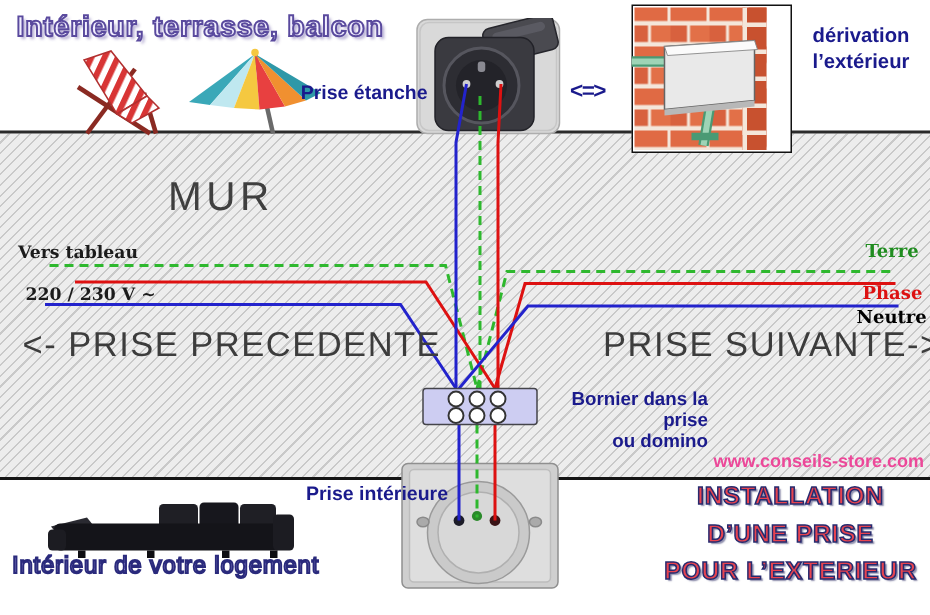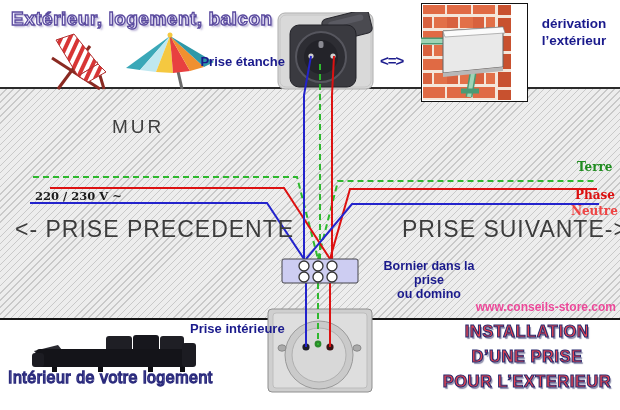--- a/index.html
+++ b/index.html
@@ -16,35 +16,35 @@
 
   .title-ext{left:11px;top:8px;font-size:19px;font-weight:bold;color:#f2efff;
     -webkit-text-stroke:1.3px #5a4a9e;text-shadow:2px 2px 2px rgba(90,74,158,.45);letter-spacing:.5px;}
   .title-int{left:8px;top:369px;font-size:16px;font-weight:normal;color:#b7aeec;
     -webkit-text-stroke:1.3px #2a2a7c;letter-spacing:.5px;}
 
   .cap-blue{color:#1a1a8c;font-weight:bold;font-size:13px;line-height:15px;}
   .cap-etanche{left:185px;top:54px;width:100px;text-align:right;}
   .cap-equiv{left:380px;top:53px;font-size:15px;letter-spacing:-1px;}
   .cap-boite{left:530px;top:15px;width:88px;text-align:center;font-size:13.5px;line-height:17px;white-space:normal;}
-  .cap-bornier{left:368px;top:259px;width:122px;text-align:center;font-size:12.5px;line-height:14px;white-space:normal;}
-  .cap-prise-int{left:190px;top:321px;}
-
-  .mur{left:112px;top:116px;font-size:19px;color:#3f3f3f;letter-spacing:3px;}
+  .cap-bornier{left:350px;top:259px;width:122px;text-align:right;font-size:12.5px;line-height:14px;white-space:normal;}
+  .cap-prise-int{left:204px;top:321px;}
+
+  .mur{left:112px;top:116px;font-size:27px;color:#3f3f3f;letter-spacing:3px;}
   .big-wire-lbl{font-size:23px;color:#3c3c3c;letter-spacing:1px;}
   .precedente{left:15px;top:216px;}
   .suivante{left:402px;top:216px;}
 
   .serif-sm{font-family:"DejaVu Serif","Liberation Serif",serif;font-weight:bold;font-size:11.5px;color:#1b1b1b;}
   .vers-tableau{left:12px;top:161px;}
-  .voltage{left:17px;top:189px;margin-left:18px;}
+  .voltage{left:17px;top:189px;}
   .wname{font-family:"DejaVu Serif","Liberation Serif",serif;font-weight:bold;font-size:12px;}
   .w-terre{left:577px;top:160px;color:#1f8c1f;}
   .w-phase{left:575px;top:188px;color:#dd1111;}
-  .w-neutre{left:571px;top:204px;color:#ef4444;text-align:center;}
+  .w-neutre{left:571px;top:204px;color:#000000;text-align:center;}
 
   .www{left:458px;top:300px;width:142px;text-align:right;font-weight:bold;font-size:12px;color:#ec4899;margin-left:16px;}
   .install{left:437px;top:319px;width:180px;text-align:center;font-size:16.5px;line-height:25px;
     font-weight:bold;color:#e8düz;white-space:normal;}
   .install{color:#e84450;-webkit-text-stroke:1px #262a6e;text-shadow:1.5px 1.5px 1px rgba(30,30,90,.5);letter-spacing:.5px;}
 
   
   .photo{position:absolute;z-index:10;}
   svg{display:block;}
   #wires-overlay{position:absolute;left:0;top:0;z-index:30;pointer-events:none;}
@@ -191,34 +191,35 @@
         <circle cx="304" cy="266" r="5"></circle>
           <circle cx="318" cy="266" r="5"></circle>
           <circle cx="332" cy="266" r="5"></circle>
         <circle cx="304" cy="277" r="5"></circle>
           <circle cx="318" cy="277" r="5"></circle>
           <circle cx="332" cy="277" r="5"></circle>
       </g>
     </g>
   </svg>
 
-  <div class="lbl title-ext">Extérieur, logement, balcon</div>
+  <div class="lbl title-ext">Intérieur, terrasse, balcon</div>
 
   <div class="lbl cap-blue cap-etanche">
     <div>Prise étanche</div>
   </div>
 
   <div class="lbl cap-blue cap-equiv">&lt;=&gt;</div>
 
   <div class="lbl cap-blue cap-boite">
     <div>dérivation</div>
     <div>l’extérieur</div>
   </div>
 
   <div class="lbl mur">MUR</div>
+  <div class="lbl serif-sm vers-tableau">Vers tableau</div>
   <div class="lbl serif-sm voltage">220 / 230 V ~</div>
   <div class="lbl big-wire-lbl precedente">&lt;- PRISE PRECEDENTE</div>
   <div class="lbl big-wire-lbl suivante">PRISE SUIVANTE-&gt;</div>
 
   <div class="lbl wname w-terre">Terre</div>
   <div class="lbl wname w-phase">Phase</div>
   <div class="lbl wname w-neutre">Neutre</div>
 
   <div class="lbl cap-blue cap-bornier">
     <div>Bornier dans la prise</div>

